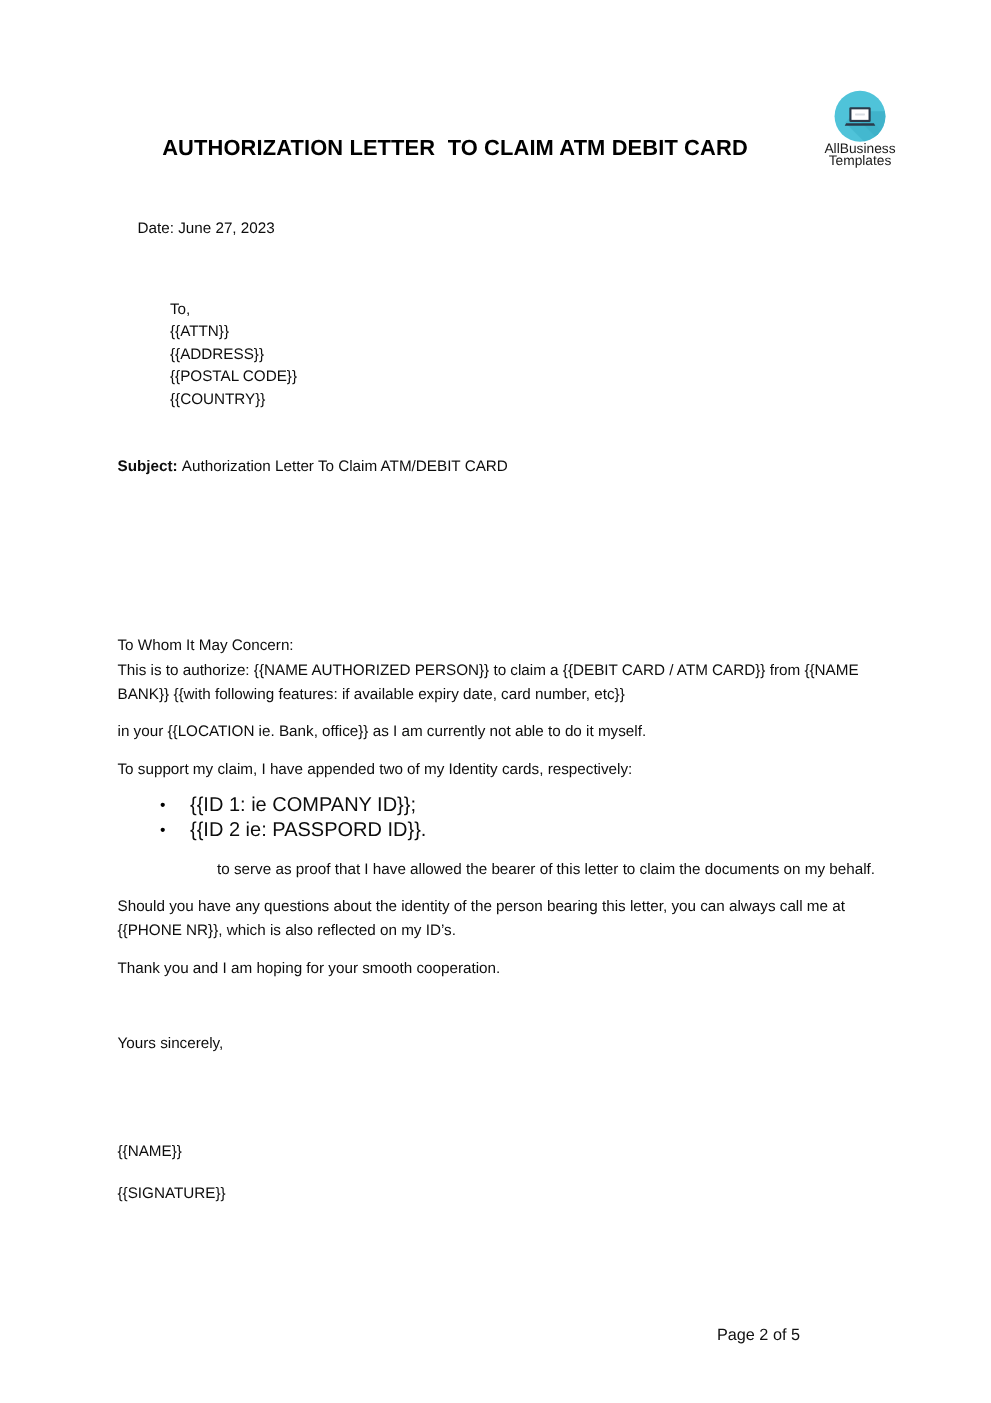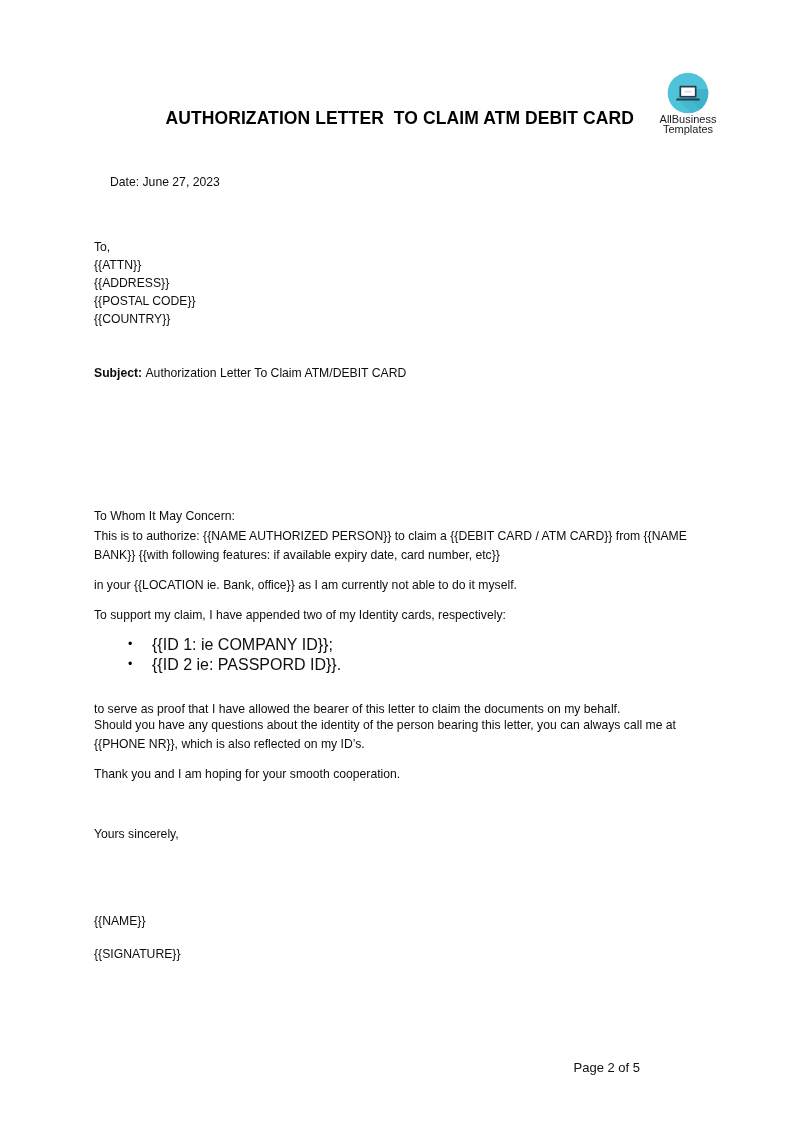--- a/index.html
+++ b/index.html
@@ -24,21 +24,21 @@
     background: #fff;
     overflow: hidden;
   }
 
   
   .doc-title {
     position: absolute;
     left: 94px;
     top: 96px;
     width: 540px;
-    text-align: right;
+    text-align: center;
     font-size: 17.5px;
     font-weight: bold;
     letter-spacing: 0.1px;
     color: #000;
     white-space: pre;
   }
 
   .logo-block {
     position: absolute;
     left: 655px;
@@ -77,28 +77,28 @@
   .date-line   { top: 173px; margin-left: 16px; }
   .addr-block  { top: 239px; line-height: 17.9px; }
   .subject     { top: 364px; }
   .subject b   { font-weight: bold; }
 
   .salutation  { top: 479px; margin-top: 28px; }
   .para-1      { top: 527px; }
   .para-2      { top: 576px; }
   .para-3      { top: 606px; }
   .bullets     { top: 635px; }
-  .para-4      { top: 700px; }
+  .para-4      { top: 686px; text-align: right; }
   .para-5      { top: 716px; }
   .para-6      { top: 765px; }
   .closing     { top: 825px; }
   .name-ph     { top: 912px; }
   .sig-ph      { top: 945px; }
 
-  .addr-block div { white-space: pre; }
+  .addr-block div { white-space: pre; margin-left: 42px; }
 
   ul.id-list {
     margin: 0;
     padding: 0 0 0 34px;
     list-style: none;
   }
   ul.id-list li {
     position: relative;
     padding-left: 24px;
     line-height: 20px;

